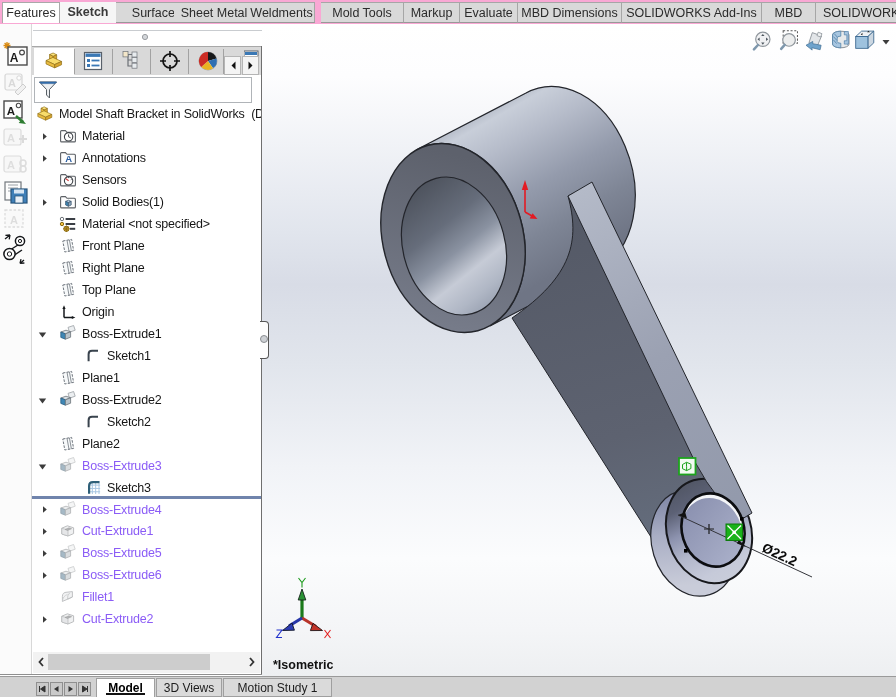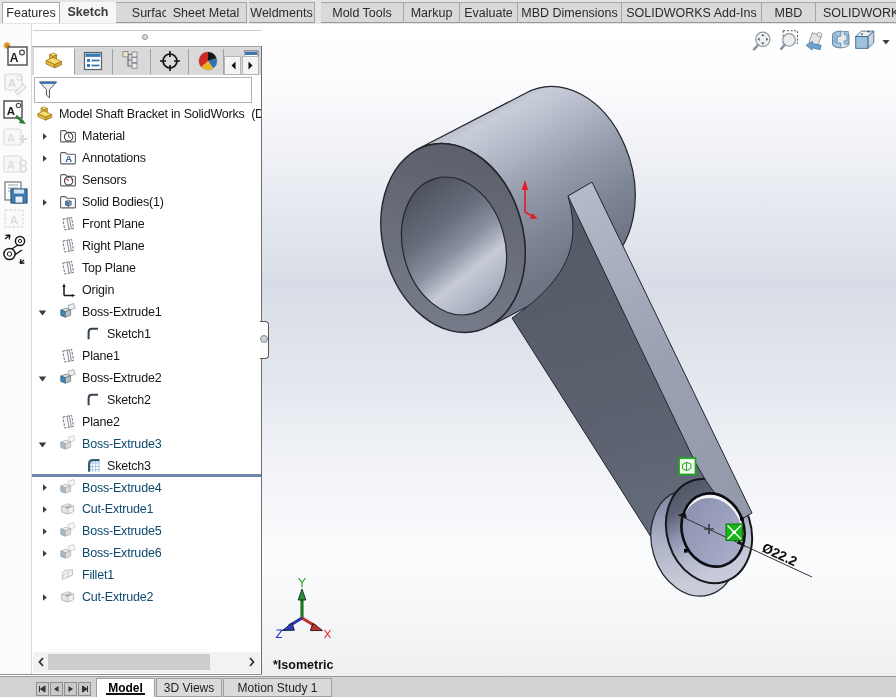--- a/index.html
+++ b/index.html
@@ -1,39 +1,39 @@
 <!DOCTYPE html>
 <html><head>
 <meta charset="utf-8">
 <style>
   html,body{margin:0;padding:0;}
   body{width:896px;height:697px;position:relative;overflow:hidden;
        font-family:"Liberation Sans",sans-serif;background:#fff;}
   .abs{position:absolute;}
   
-  #tabbar{left:0;top:0;width:896px;height:24px;background:#e5e5e5;}
+  #tabbar{left:0;top:0;width:896px;height:24px;background:#f9a8d4;}
   .ttab{position:absolute;top:2px;height:21px;line-height:21px;text-align:center;
         font-size:12.5px;color:#2b2b2b;background:#d9d9d9;
         border-top:1px solid #a6a6a6;border-right:1px solid #a6a6a6;
         border-bottom:1px solid #989898;box-sizing:border-box;white-space:nowrap;overflow:hidden;}
   .ttab.white{background:#fff;border:1px solid #a9a9a9;border-bottom:none;}
   .ttab.active{background:#f6f6f6;border:none;font-weight:bold;color:#3a3a3a;}
   
   #strip{left:0;top:24px;width:896px;height:22px;background:#fff;}
   
   #ltool{left:0;top:24px;width:32px;height:651px;background:#fbfbfb;border-right:1px solid #d8d8d8;box-sizing:border-box;}
   
   #panel{left:32px;top:46px;width:229px;height:629px;background:#fff;border-right:1px solid #6f6f6f;box-sizing:content-box;}
   #ptabs{position:absolute;left:0;top:0;width:229px;height:29px;background:#d9d9d9;border-top:1px solid #a8a8a8;box-sizing:border-box;}
   .psep{position:absolute;top:2px;height:25px;width:1px;background:#a2a2a2;}
   #filterbox{position:absolute;left:2px;top:31px;width:216px;height:24px;border:1px solid #b0b4b8;background:#fff;}
   #tree{position:absolute;left:0;top:57px;width:229px;height:549px;background:#fff;overflow:hidden;}
   .row{height:22px;display:flex;align-items:center;font-size:12.5px;color:#161616;white-space:nowrap;letter-spacing:-0.2px;}
   .row .t{margin-left:5px;}
-  .row.g .t{color:#0c4a6e;}
+  .row.g .t{color:#8b5cf6;}
   .row.g svg.tic{opacity:.55;filter:saturate(.5);}
   svg.tic{width:18px;height:18px;flex:0 0 18px;}
   .ar{width:9px;height:9px;flex:0 0 9px;margin-right:1px;}
   
   #gfx{left:262px;top:24px;width:634px;height:652px;
     background:linear-gradient(180deg,#ffffff 0%,#fdfdfe 8%,#e1e5ed 32%,#d8dce6 40%,#e1e5ec 52%,#f1f3f7 68%,#fbfcfd 82%,#f4f5f7 93%,#edeff1 100%);}
   
   #bbar{left:0;top:676px;width:896px;height:21px;background:#d2d2d2;border-top:1px solid #9a9a9a;box-sizing:border-box;}
   .btab{position:absolute;top:1px;height:19px;line-height:18px;text-align:center;font-size:12px;
         color:#1c1c1c;background:#dadada;border:1px solid #9f9f9f;box-sizing:border-box;}
@@ -128,21 +128,21 @@
   </symbol>
   <symbol id="s-arrow-d" viewBox="0 0 9 9">
     <path d="M.8 2.6 H8.2 L4.5 7.4 Z" fill="#3c3c3c"></path>
   </symbol>
 </defs>
 </svg>
 <div class="abs" id="tabbar">
   <div class="ttab white" style="left:2px;width:58px;">Features</div>
   <div class="ttab active" style="left:60px;width:56px;">Sketch</div>
   <div class="ttab" style="left:116px;width:82px;">Surfaces</div>
-  <div class="ttab" style="left:166px;width:81px;">Sheet Metal</div>
+  <div class="ttab" style="left:174px;width:81px;">Sheet Metal</div>
   <div class="ttab" style="left:249px;width:66px;">Weldments</div>
   <div class="ttab" style="left:321px;width:83px;">Mold Tools</div>
   <div class="ttab" style="left:404px;width:56px;">Markup</div>
   <div class="ttab" style="left:460px;width:58px;">Evaluate</div>
   <div class="ttab" style="left:518px;width:104px;">MBD Dimensions</div>
   <div class="ttab" style="left:622px;width:140px;">SOLIDWORKS Add-Ins</div>
   <div class="ttab" style="left:762px;width:54px;">MBD</div>
   <div class="ttab" style="left:816px;width:80px;border-right:none;text-align:left;padding-left:7px;">SOLIDWORKS</div>
 </div>
 <div class="abs" id="strip">
@@ -476,20 +476,27 @@
     <div class="row">
         <span style="flex:0 0 8px"></span>
         <svg class="ar">
           <use href="#s-arrow-r"></use>
         </svg>
         <span style="flex:0 0 9px"></span>
         <svg class="tic">
           <use href="#s-bodies"></use>
         </svg>
         <span class="t">Solid Bodies(1)</span>
+      </div>
+    <div class="row">
+        <span style="flex:0 0 27px"></span>
+        <svg class="tic">
+          <use href="#s-mat"></use>
+        </svg>
+        <span class="t">Material &lt;not specified&gt;</span>
       </div>
     <div class="row">
         <span style="flex:0 0 27px"></span>
         <svg class="tic">
           <use href="#s-plane"></use>
         </svg>
         <span class="t">Front Plane</span>
       </div>
     <div class="row">
         <span style="flex:0 0 27px"></span>

